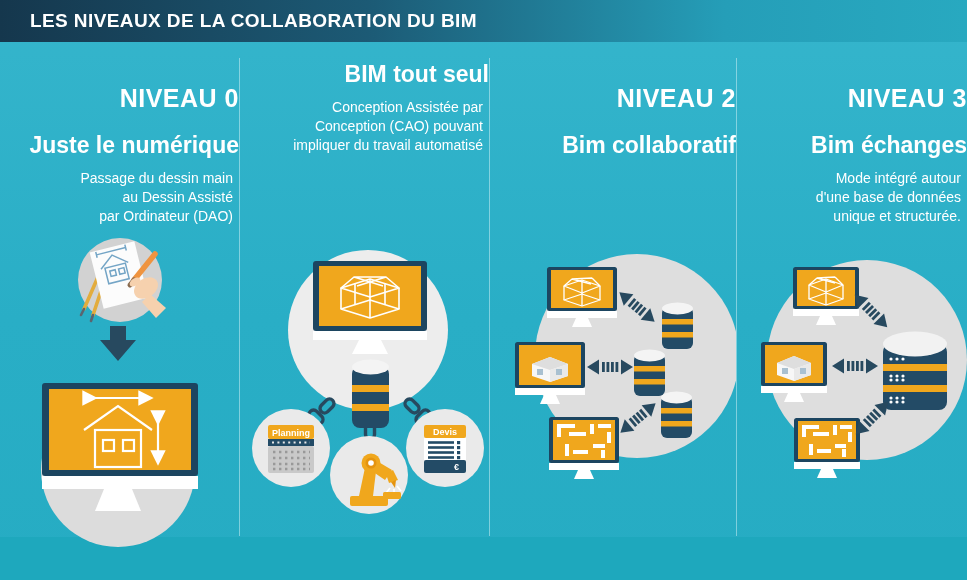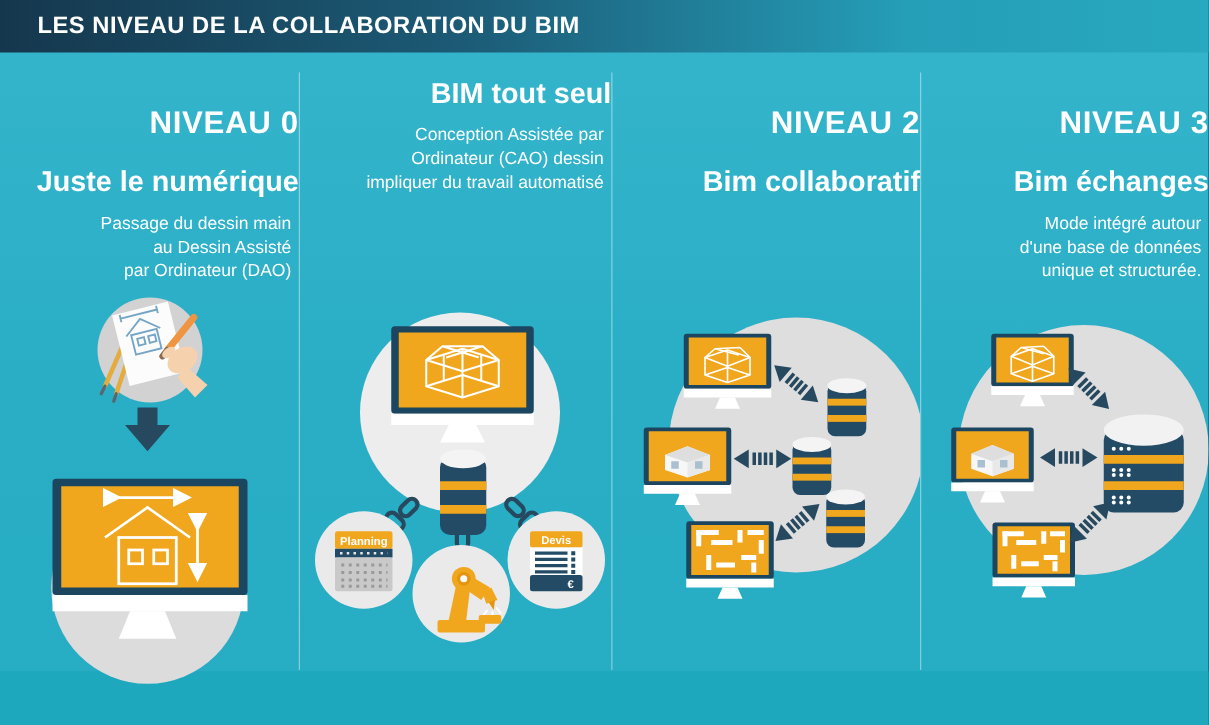--- a/index.html
+++ b/index.html
@@ -19,21 +19,21 @@
   .illus{position:absolute;left:0;top:178px;}
   .svgtxt{fill:#ffffff;font-family:"Liberation Sans",sans-serif;font-weight:bold;
           font-size:9px;text-anchor:middle;}
 </style>
 </head>
 <body>
 
 <div class="page">
 
   <div class="header">
-    <h1>LES NIVEAU DE LA COLLABORATION DU BIM</h1>
+    <h1>LES NIVEAUX DE LA COLLABORATION DU BIM</h1>
   </div>
 
   <div class="footer"></div>
   <div class="sep" style="left:239px"></div>
   <div class="sep" style="left:489px"></div>
   <div class="sep" style="left:736px"></div>
 
   <section class="col" style="left:0;width:239px">
     <h2 class="level">NIVEAU 0</h2>
     <h3 class="ctitle">Juste le numérique</h3>
@@ -90,21 +90,21 @@
         </g>
         <rect x="42" y="256" width="156" height="13" fill="#ffffff"></rect>
         <polygon points="104,269 132,269 141,291 95,291" fill="#ffffff"></polygon>
       </g>
     </svg>
   </section>
 
   <section class="col" style="left:240px;width:249px">
     <h3 class="ctitle">BIM tout seul</h3>
     <p class="cdesc">Conception Assistée par
-Ordinateur (CAO) dessin
+Conception (CAO) pouvant
 impliquer du travail automatisé</p>
     <svg class="illus" width="249" height="335" viewBox="0 0 249 335">
       <defs>
         <g id="lk2">
             <rect x="-8" y="-4.5" width="16" height="9" rx="4.5" fill="none" stroke="#27495f" stroke-width="3.4"></rect>
           </g>
       </defs>
       <circle cx="128" cy="110" r="80" fill="#ededed"></circle>
       <g>
         <use href="#lk2" transform="translate(87,186) rotate(-45)"></use>

